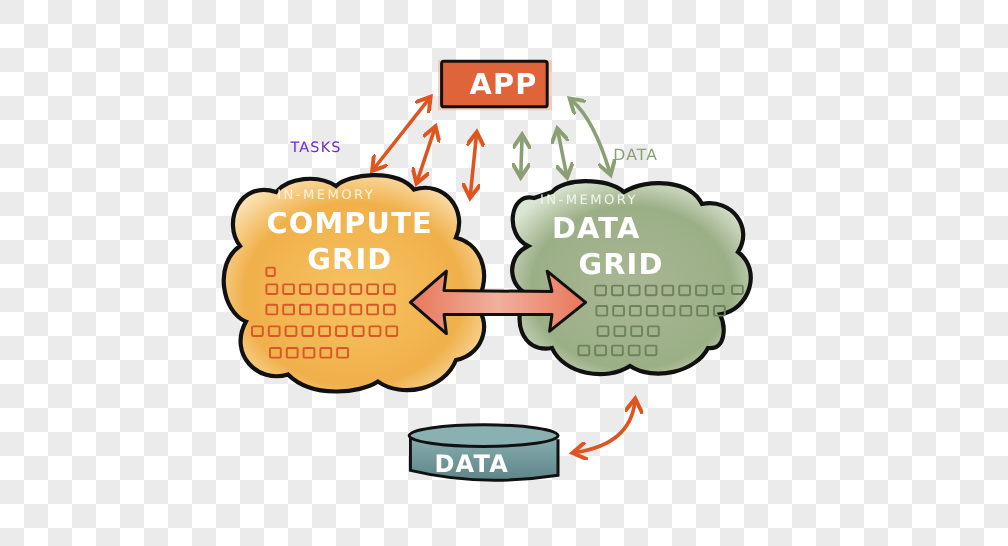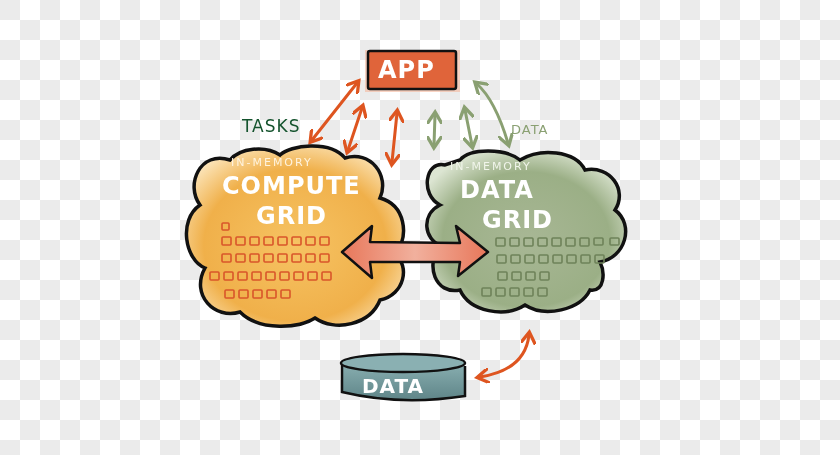--- a/index.html
+++ b/index.html
@@ -9,22 +9,22 @@
     background-image:
       linear-gradient(45deg, #ebebeb 25%, transparent 25%, transparent 75%, #ebebeb 75%),
       linear-gradient(45deg, #ebebeb 25%, transparent 25%, transparent 75%, #ebebeb 75%);
     background-size: 40px 40px;
     background-position: 20px 0, 0 20px;
     font-family: "DejaVu Sans", sans-serif;
   }
   svg.diagram { position: absolute; left: 0; top: 0; }
   .hand { font-family: "DejaVu Sans", sans-serif; font-weight: bold; letter-spacing: 1px; }
   .label { position: absolute; white-space: nowrap; }
-  .app-label { left: 378px; top: 56px; width: 70px; text-align: left; color: #fff; font-size: 24px; font-weight: bold; letter-spacing: 1px; }
-  .tasks-label { left: 242px; top: 116px; color: #14532d; font-size: 17px; letter-spacing: 1px; }
+  .app-label { left: 378px; top: 56px; width: 70px; text-align: right; color: #fff; font-size: 24px; font-weight: bold; letter-spacing: 1px; }
+  .tasks-label { left: 242px; top: 116px; color: #6d28d9; font-size: 12px; letter-spacing: 1px; }
   .data-label-top { left: 511px; top: 122px; color: #8aa072; font-size: 13px; letter-spacing: 1px; }
   .cg-inmem { left: 231px; top: 156px; color: #fff3dd; font-size: 11px; letter-spacing: 2px; }
   .cg-title1 { left: 222px; top: 172px; color: #ffffff; font-size: 24px; font-weight: bold; letter-spacing: 1px; text-align: right; }
   .cg-title2 { left: 256px; top: 202px; color: #ffffff; font-size: 24px; font-weight: bold; letter-spacing: 1px; }
   .dg-inmem { left: 450px; top: 160px; color: #f1f5ea; font-size: 11px; letter-spacing: 2px; }
   .dg-title1 { left: 460px; top: 176px; color: #ffffff; font-size: 24px; font-weight: bold; letter-spacing: 1px; }
   .dg-title2 { left: 482px; top: 206px; color: #ffffff; font-size: 24px; font-weight: bold; letter-spacing: 1px; }
   .db-label { left: 362px; top: 374px; color: #ffffff; font-size: 20px; font-weight: bold; letter-spacing: 1px; }
 </style>
 </head>

